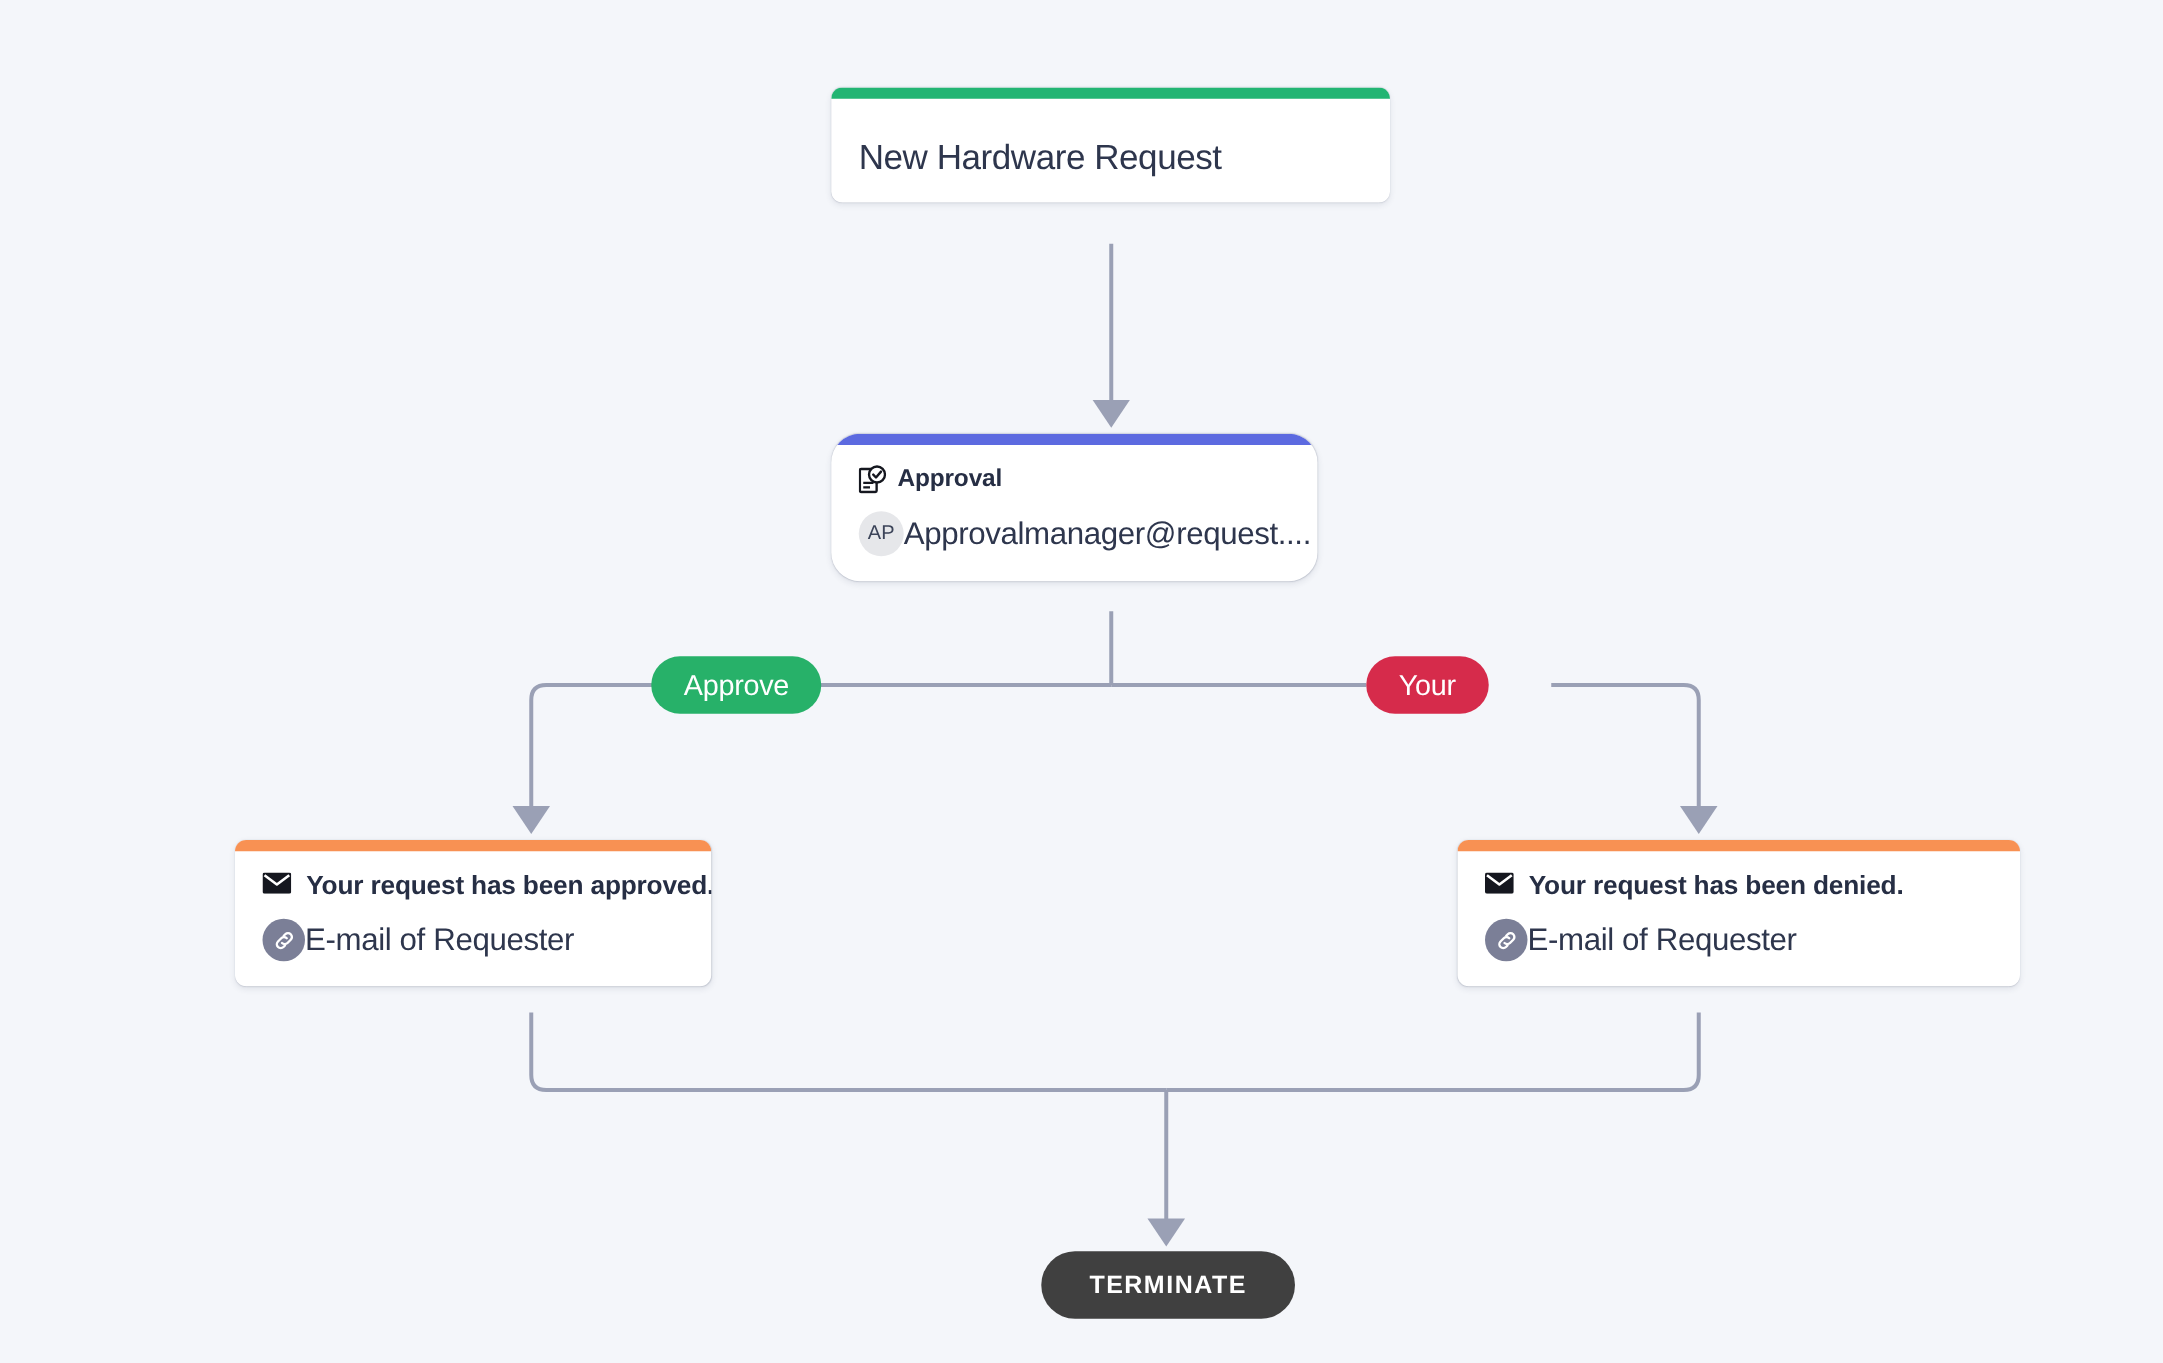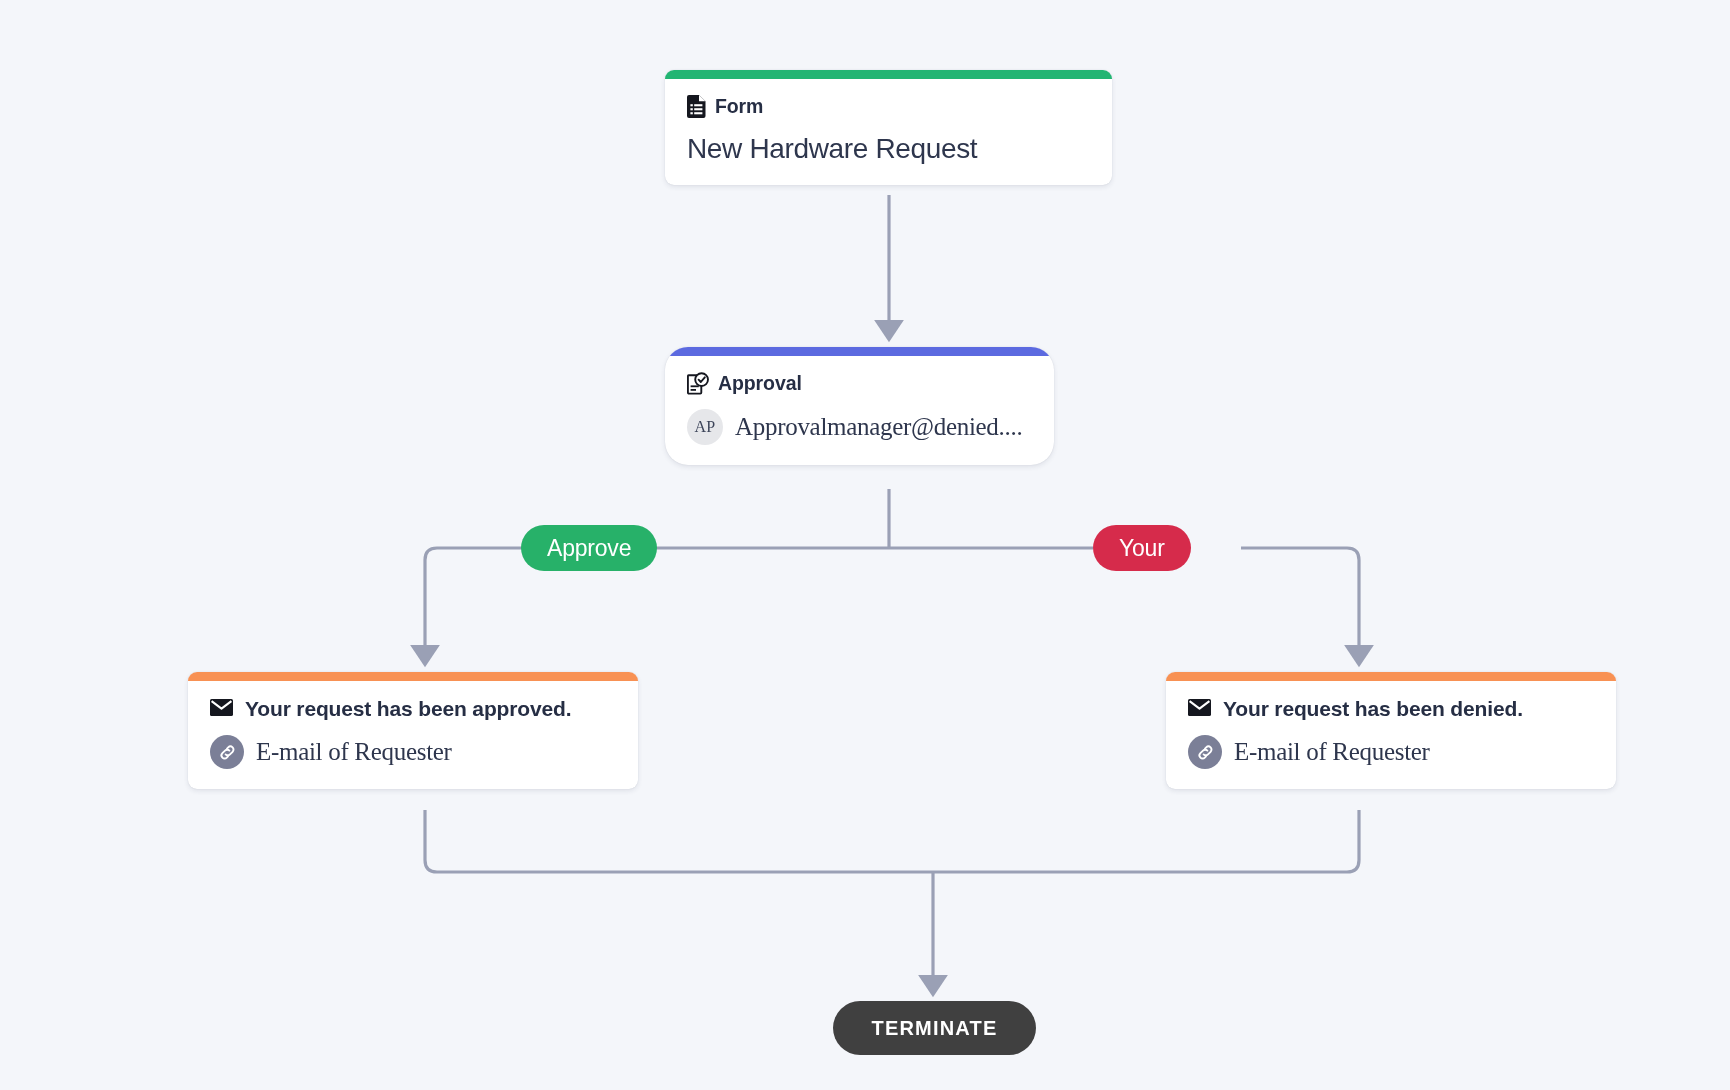--- a/index.html
+++ b/index.html
@@ -55,22 +55,21 @@
     font-size: 28px;
     font-weight: 400;
     color: #2e364d;
     letter-spacing: -0.35px;
     white-space: nowrap;
   }
   .node-subrow {
     margin-top: 14px;
     display: flex;
     align-items: center;
-    gap: 12px;
-    font-family: Liberation Serif, serif;
+    gap: 0;
   }
   .avatar-initials {
     width: 36px; height: 36px;
     flex: 0 0 36px;
     border-radius: 50%;
     background: #e6e7ea;
     color: #3c4459;
     font-size: 16px;
     display: flex;
     align-items: center;
@@ -90,21 +89,21 @@
     font-size: 25px;
     color: #2e364d;
     font-weight: 400;
     letter-spacing: -0.3px;
     white-space: nowrap;
   }
 
   
   #node-form     { left: 665px; top: 70px;  width: 447px; }
   #node-approval { left: 665px; top: 347px; width: 389px; border-radius: 23px; }
-  #node-email-approved { left: 188px; top: 672px; width: 450px; text-align: right; }
+  #node-email-approved { left: 188px; top: 672px; width: 381px; text-align: right; }
   #node-email-denied   { left: 1166px; top: 672px; width: 450px; }
 
   .email-heading {
     display: flex;
     align-items: center;
     gap: 12px;
     font-size: 21px;
     font-weight: bold;
     color: #262e44;
     letter-spacing: -0.15px;
@@ -169,35 +168,20 @@
     <path d="M425,810 L425,860 Q425,872 437,872 L933,872" stroke="#9aa0b5" stroke-width="3.2" fill="none"></path>
 
     <path d="M1359,810 L1359,860 Q1359,872 1347,872 L933,872" stroke="#9aa0b5" stroke-width="3.2" fill="none"></path>
 
     <path d="M933,872 L933,985" stroke="#9aa0b5" stroke-width="3.2" fill="none" marker-end="url(#arrowhead)"></path>
   </svg>
 
   <div class="node-card" id="node-form">
     <div class="node-accent" style="background:#22b573"></div>
     <div class="node-body">
-      <div class="node-kicker">
-        <span class="glyph">
-          <svg width="19" height="23" viewBox="0 0 19 23">
-            <path d="M2,0 H12 L18.5,6.2 V21 A2,2 0 0 1 16.5,23 H2 A2,2 0 0 1 0,21 V2 A2,2 0 0 1 2,0 Z" fill="#15171f"></path>
-            <path d="M12,0 L18.5,6.2 H12 Z" fill="#ffffff"></path>
-            <rect x="3.4" y="9.2" width="2.4" height="2.1" fill="#ffffff"></rect>
-            <rect x="7.2" y="9.2" width="8.2" height="2.1" fill="#ffffff"></rect>
-            <rect x="3.4" y="13.2" width="2.4" height="2.1" fill="#ffffff"></rect>
-            <rect x="7.2" y="13.2" width="8.2" height="2.1" fill="#ffffff"></rect>
-            <rect x="3.4" y="17.2" width="2.4" height="2.1" fill="#ffffff"></rect>
-            <rect x="7.2" y="17.2" width="8.2" height="2.1" fill="#ffffff"></rect>
-          </svg>
-        </span>
-        <span>Form</span>
-      </div>
       <div class="node-title">New Hardware Request</div>
     </div>
   </div>
 
   <div class="node-card" id="node-approval">
     <div class="node-accent" style="background:#5c6ae0"></div>
     <div class="node-body">
       <div class="node-kicker">
         <span class="glyph">
           <svg width="22" height="23" viewBox="0 0 22 23">
@@ -205,21 +189,21 @@
             <rect x="3.6" y="13.4" width="8.2" height="1.8" fill="#15171f"></rect>
             <rect x="3.6" y="17.0" width="5.4" height="1.8" fill="#15171f"></rect>
             <circle cx="14.6" cy="7.6" r="6.4" fill="#ffffff" stroke="#15171f" stroke-width="1.9"></circle>
             <path d="M11.6,7.7 L13.8,10.0 L17.8,5.3" fill="none" stroke="#15171f" stroke-width="1.9" stroke-linecap="round" stroke-linejoin="round"></path>
           </svg>
         </span>
         <span>Approval</span>
       </div>
       <div class="node-subrow">
         <span class="avatar-initials">AP</span>
-        <span class="subrow-text">Approvalmanager@denied....</span>
+        <span class="subrow-text">Approvalmanager@request....</span>
       </div>
     </div>
   </div>
 
   <div class="branch-pill" id="pill-approve">Approve</div>
   <div class="branch-pill" id="pill-deny">Your</div>
 
   <div class="node-card" id="node-email-approved">
     <div class="node-accent" style="background:#f89153"></div>
     <div class="node-body">

